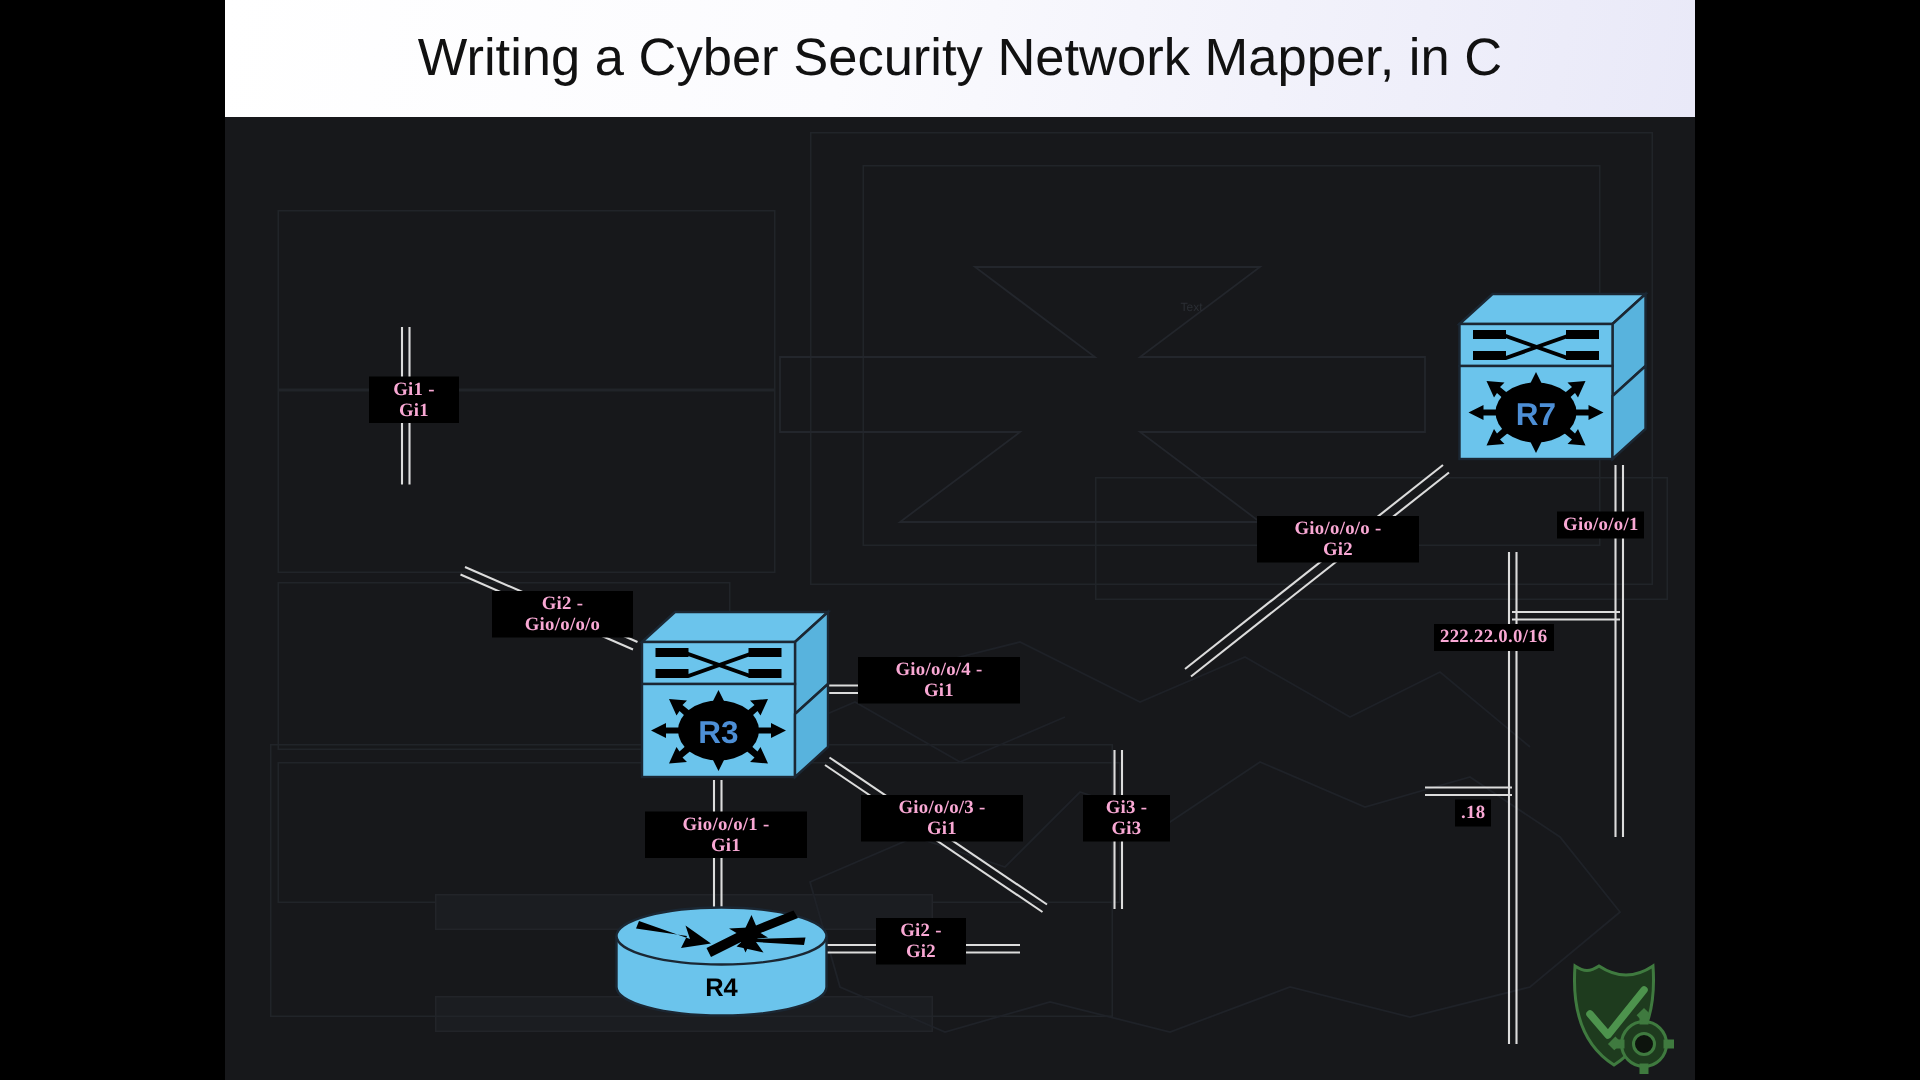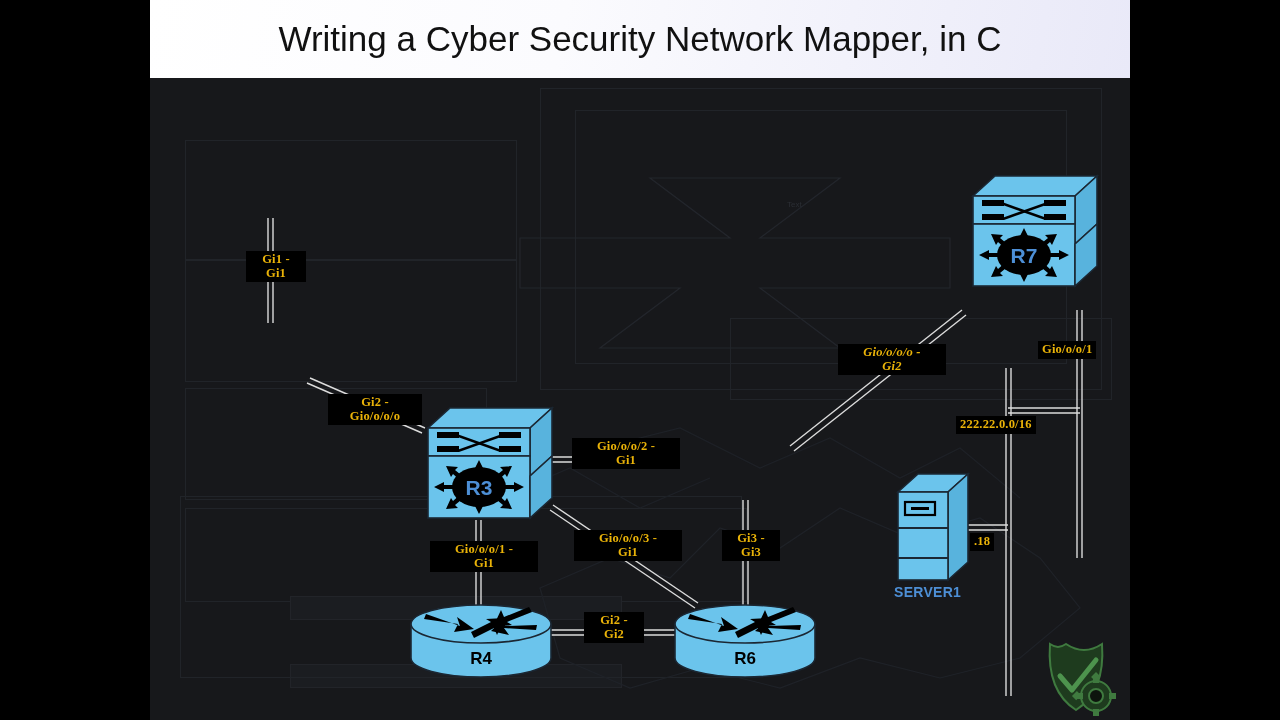--- a/index.html
+++ b/index.html
@@ -90,21 +90,21 @@
   .node {
     position: absolute;
     pointer-events: auto;
   }
   .node svg { display: block; overflow: visible; }
 
   
   .elabel {
     position: absolute;
     background: #000000;
-    color: #eab308;
+    color: #f9a8d4;
     font-family: "Liberation Serif", serif;
     font-weight: bold;
     font-size: 12.5px;
     line-height: 14px;
     text-align: center;
     padding: 1px 4px 2px 4px;
     white-space: pre-line;
     letter-spacing: 0.2px;
   }
   .elabel.one-line { line-height: 15px; }
@@ -246,38 +246,22 @@
           <path d="M18 12 L52 24 L49 15 L66 27 L46 30 L50 22 L16 17 Z"></path>
           <path d="M63 30 L83 20 L78 17 L97 16 L89 33 L86 26 L66 36 Z"></path>
           <path d="M124 10 L99 20 L104 23 L85 25 L93 8 L96 15 L121 5 Z"></path>
           <path d="M128 28 L96 26 L101 33 L83 29 L96 17 L97 24 L129 23 Z"></path>
         </g>
         <text x="73" y="62" font-family="Liberation Sans, sans-serif" font-size="17" font-weight="bold" fill="#000000" text-anchor="middle">R4</text>
       </svg>
     </div>
 
 
-    <div class="node" style="left:522px; top:524px;">
-      <svg width="146" height="78" viewBox="0 0 146 78">
-        <ellipse cx="73" cy="56" rx="70" ry="19" fill="#6bc4ec" stroke="#1b2733" stroke-width="1.6"></ellipse>
-        <rect x="3" y="22" width="140" height="34" fill="#6bc4ec"></rect>
-        <line x1="3" y1="22" x2="3" y2="56" stroke="#1b2733" stroke-width="1.6"></line>
-        <line x1="143" y1="22" x2="143" y2="56" stroke="#1b2733" stroke-width="1.6"></line>
-        <ellipse cx="73" cy="22" rx="70" ry="19" fill="#6bc4ec" stroke="#1b2733" stroke-width="1.6"></ellipse>
-        <g fill="#000000">
-          <path d="M18 12 L52 24 L49 15 L66 27 L46 30 L50 22 L16 17 Z"></path>
-          <path d="M63 30 L83 20 L78 17 L97 16 L89 33 L86 26 L66 36 Z"></path>
-          <path d="M124 10 L99 20 L104 23 L85 25 L93 8 L96 15 L121 5 Z"></path>
-          <path d="M128 28 L96 26 L101 33 L83 29 L96 17 L97 24 L129 23 Z"></path>
-        </g>
-        <text x="73" y="62" font-family="Liberation Sans, sans-serif" font-size="17" font-weight="bold" fill="#000000" text-anchor="middle">R6</text>
-      </svg>
-    </div>
-
-    <div class="node" style="left:805px; top:80px;">
+
+    <div class="node" style="left:805px; top:100px;">
       <svg width="148" height="140" viewBox="0 0 148 132">
         <polygon points="18,34 40,14 142,14 120,34" fill="#6bc4ec" stroke="#1b2733" stroke-width="1.6"></polygon>
         <polygon points="120,34 142,14 142,62 120,82" fill="#58b3dd" stroke="#1b2733" stroke-width="1.6"></polygon>
         <rect x="18" y="34" width="102" height="28" fill="#6bc4ec" stroke="#1b2733" stroke-width="1.6"></rect>
         <g fill="#000000">
           <rect x="27" y="38" width="22" height="6"></rect>
           <rect x="89" y="38" width="22" height="6"></rect>
           <rect x="27" y="52" width="22" height="6"></rect>
           <rect x="89" y="52" width="22" height="6"></rect>
           <path d="M47 40 L92 56 L90 58 L45 42 Z"></path>
@@ -293,55 +277,43 @@
           <path d="M36 72 L48 73 L45 76 L56 85 L53 89 L43 80 L41 83 Z"></path>
           <path d="M102 72 L90 73 L93 76 L82 85 L85 89 L95 80 L97 83 Z"></path>
           <path d="M36 115 L48 114 L45 111 L56 102 L53 98 L43 107 L41 104 Z"></path>
           <path d="M102 115 L90 114 L93 111 L82 102 L85 98 L95 107 L97 104 Z"></path>
         </g>
         <ellipse cx="69" cy="93" rx="27" ry="20" fill="#000000"></ellipse>
         <text x="69" y="101" font-family="Liberation Sans, sans-serif" font-size="21" font-weight="bold" fill="#4d8fd6" text-anchor="middle">R7</text>
       </svg>
     </div>
 
-    <div class="node" style="left:742px; top:388px;">
-      <svg width="82" height="132" viewBox="0 0 82 132">
-        <polygon points="6,26 26,8 76,8 56,26" fill="#6bc4ec" stroke="#1b2733" stroke-width="1.6"></polygon>
-        <polygon points="56,26 76,8 76,96 56,114" fill="#58b3dd" stroke="#1b2733" stroke-width="1.6"></polygon>
-        <rect x="6" y="26" width="50" height="88" fill="#6bc4ec" stroke="#1b2733" stroke-width="1.6"></rect>
-        <rect x="13" y="36" width="30" height="13" fill="#6bc4ec" stroke="#000000" stroke-width="2.2"></rect>
-        <rect x="19" y="41" width="18" height="3" fill="#000000"></rect>
-        <line x1="6" y1="62" x2="56" y2="62" stroke="#1b2733" stroke-width="1.8"></line>
-        <line x1="6" y1="92" x2="56" y2="92" stroke="#1b2733" stroke-width="1.8"></line>
-      </svg>
-      <div class="nlabel" style="left:2px; top:118px;">SERVER1</div>
-    </div>
 
     <div class="elabel" style="left:96px; top:173px; width:52px;">Gi1 -
 Gi1</div>
 
     <div class="elabel" style="left:178px; top:316px; width:86px;">Gi2 -
 Gio/o/o/o</div>
 
-    <div class="elabel" style="left:422px; top:360px; width:100px;">Gio/o/o/2 -
+    <div class="elabel" style="left:422px; top:360px; width:100px;">Gio/o/o/4 -
 Gi1</div>
 
     <div class="elabel" style="left:424px; top:452px; width:100px;">Gio/o/o/3 -
 Gi1</div>
 
     <div class="elabel" style="left:280px; top:463px; width:100px;">Gio/o/o/1 -
 Gi1</div>
 
     <div class="elabel" style="left:572px; top:452px; width:50px;">Gi3 -
 Gi3</div>
 
     <div class="elabel" style="left:434px; top:534px; width:52px;">Gi2 -
 Gi2</div>
 
-    <div class="elabel" style="left:688px; top:266px; width:100px;font-style:italic;">Gio/o/o/o -
+    <div class="elabel" style="left:688px; top:266px; width:100px;">Gio/o/o/o -
 Gi2</div>
 
     <div class="elabel one-line" style="left:888px; top:263px; white-space:nowrap;">Gio/o/o/1</div>
 
     <div class="elabel one-line" style="left:806px; top:338px; white-space:nowrap;">222.22.0.0/16</div>
 
     <div class="elabel one-line" style="left:820px; top:455px; white-space:nowrap;">.18</div>
 
     <svg id="logo" width="92" height="80" viewBox="0 0 92 80">
       <path d="M36 6 C48 14, 60 14, 72 6 C74 34, 68 58, 46 72 C24 58, 18 34, 20 6 C26 10, 30 10, 36 6 Z" fill="#1e3b1e" stroke="#3f7a3f" stroke-width="2"></path>

